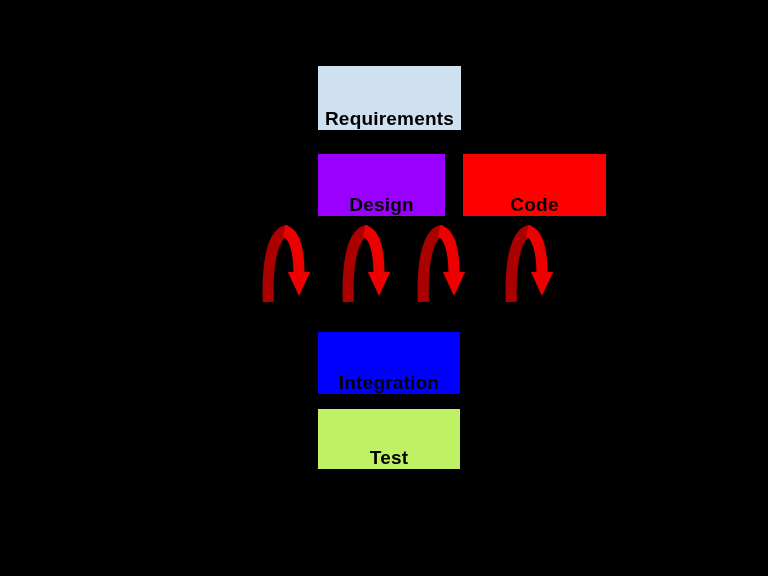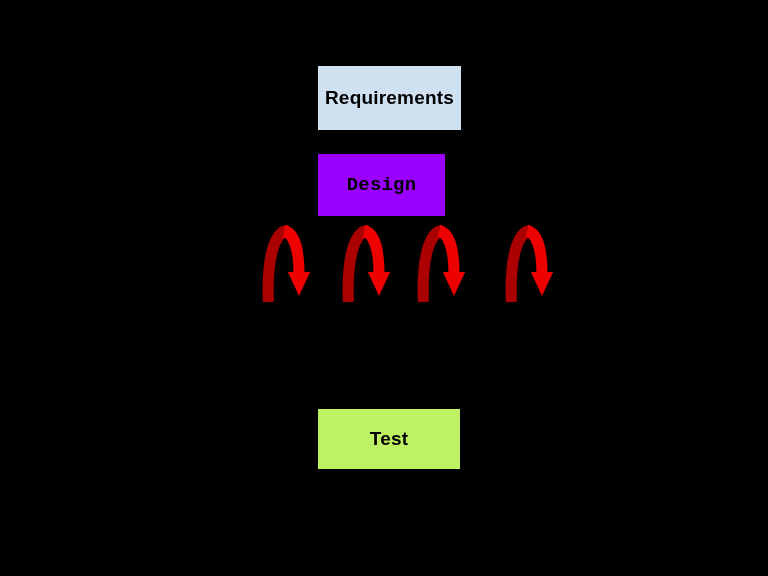--- a/index.html
+++ b/index.html
@@ -13,32 +13,32 @@
     height: 576px;
     background: #000000;
     overflow: hidden;
     font-family: "Liberation Sans", sans-serif;
   }
   .box {
     position: absolute;
     box-sizing: border-box;
     border: 2px solid #000000;
     display: flex;
-    align-items: center;
+    align-items: flex-end;
     justify-content: center;
   }
   .box-label {
     font-size: 19px;
     font-weight: bold;
     color: #000000;
     letter-spacing: 0.2px;
   }
   #box-requirements { left: 316px; top: 64px;  width: 147px; height: 68px; }
   #box-analysis     { left: 170px; top: 152px; width: 147px; height: 66px; }
-  #box-design       { left: 316px; top: 152px; width: 131px; height: 66px; font-family: Liberation Mono, monospace; }
+  #box-design       { left: 316px; top: 152px; width: 131px; height: 66px; }
   #box-code         { left: 461px; top: 152px; width: 147px; height: 66px; }
   #box-integration  { left: 316px; top: 330px; width: 146px; height: 66px; }
   #box-test         { left: 316px; top: 407px; width: 146px; height: 64px; }
 
   .loop-arrow {
     position: absolute;
     top: 224px;
     width: 52px;
     height: 82px;
   }
@@ -58,20 +58,23 @@
 
   <div class="box" id="box-requirements" style="background-color: rgb(207, 224, 241);">
     <span class="box-label">Requirements</span>
   </div>
 
 
   <div class="box" id="box-design" style="background-color: rgb(153, 0, 255);">
     <span class="box-label">Design</span>
   </div>
 
+  <div class="box" id="box-code" style="background-color: rgb(255, 0, 0);">
+    <span class="box-label">Code</span>
+  </div>
 
   <svg class="loop-arrow" id="arrow-1" viewBox="0 0 56 82" preserveAspectRatio="none">
     <path class="arrow-back" d="M9 78 C7 30 17 7 30 7" stroke-width="12"></path>
     <path class="arrow-front" d="M26 7 C36 9 42 24 42 50" stroke-width="12"></path>
     <polygon class="arrow-head" points="30,48 54,48 42,72"></polygon>
   </svg>
 
   <svg class="loop-arrow" id="arrow-2" viewBox="0 0 56 82" preserveAspectRatio="none">
     <path class="arrow-back" d="M9 78 C7 30 17 7 30 7" stroke-width="12"></path>
     <path class="arrow-front" d="M26 7 C36 9 42 24 42 50" stroke-width="12"></path>
@@ -83,18 +86,21 @@
     <path class="arrow-front" d="M26 7 C36 9 42 24 42 50" stroke-width="12"></path>
     <polygon class="arrow-head" points="30,48 54,48 42,72"></polygon>
   </svg>
 
   <svg class="loop-arrow" id="arrow-4" viewBox="0 0 56 82" preserveAspectRatio="none">
     <path class="arrow-back" d="M9 78 C7 30 17 7 30 7" stroke-width="12"></path>
     <path class="arrow-front" d="M26 7 C36 9 42 24 42 50" stroke-width="12"></path>
     <polygon class="arrow-head" points="30,48 54,48 42,72"></polygon>
   </svg>
 
+  <div class="box" id="box-integration" style="background-color: rgb(0, 0, 255);">
+    <span class="box-label">Integration</span>
+  </div>
 
   <div class="box" id="box-test" style="background-color: #bef264;">
     <span class="box-label">Test</span>
   </div>
 
 </div>
 
 </body></html>

